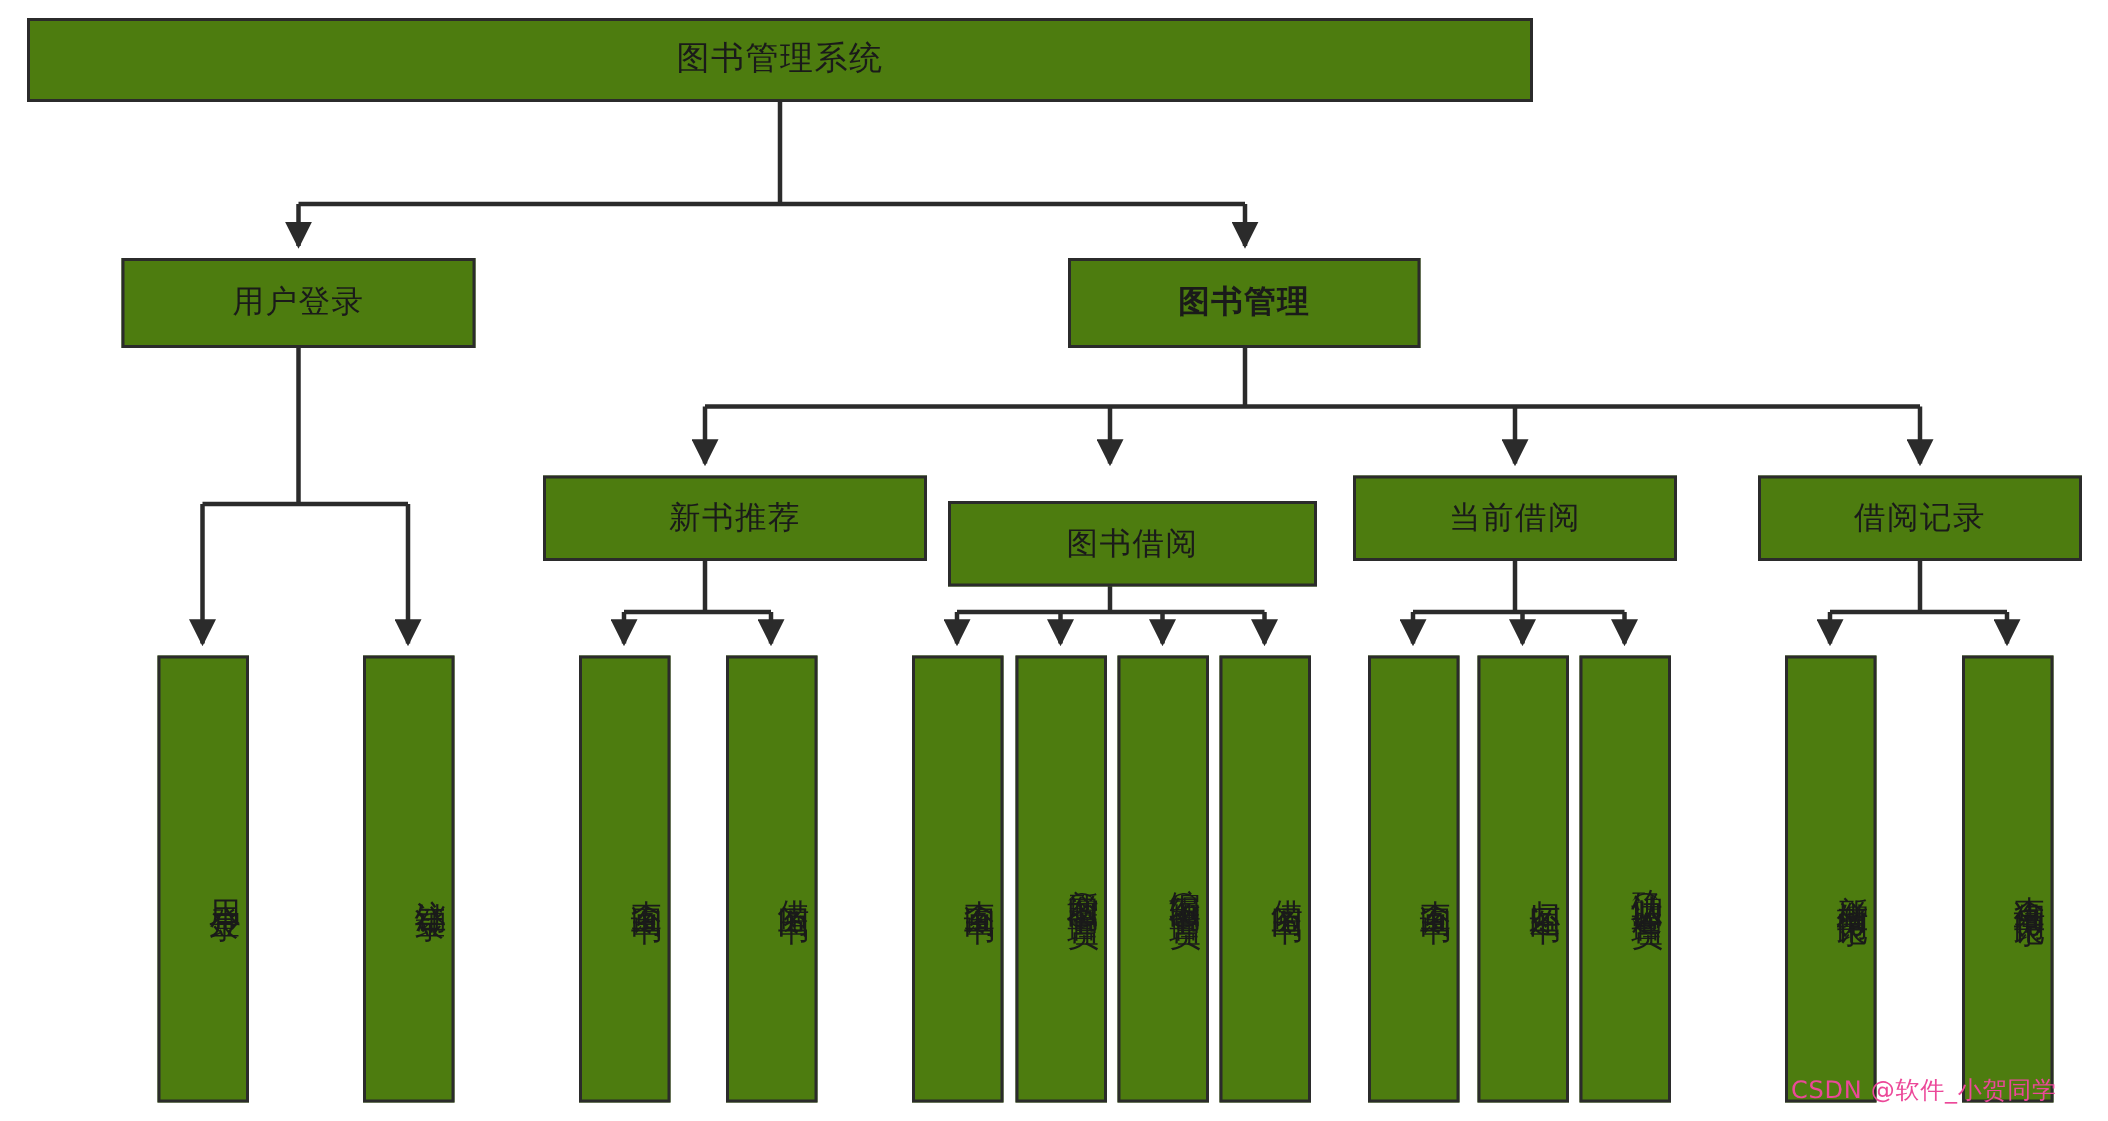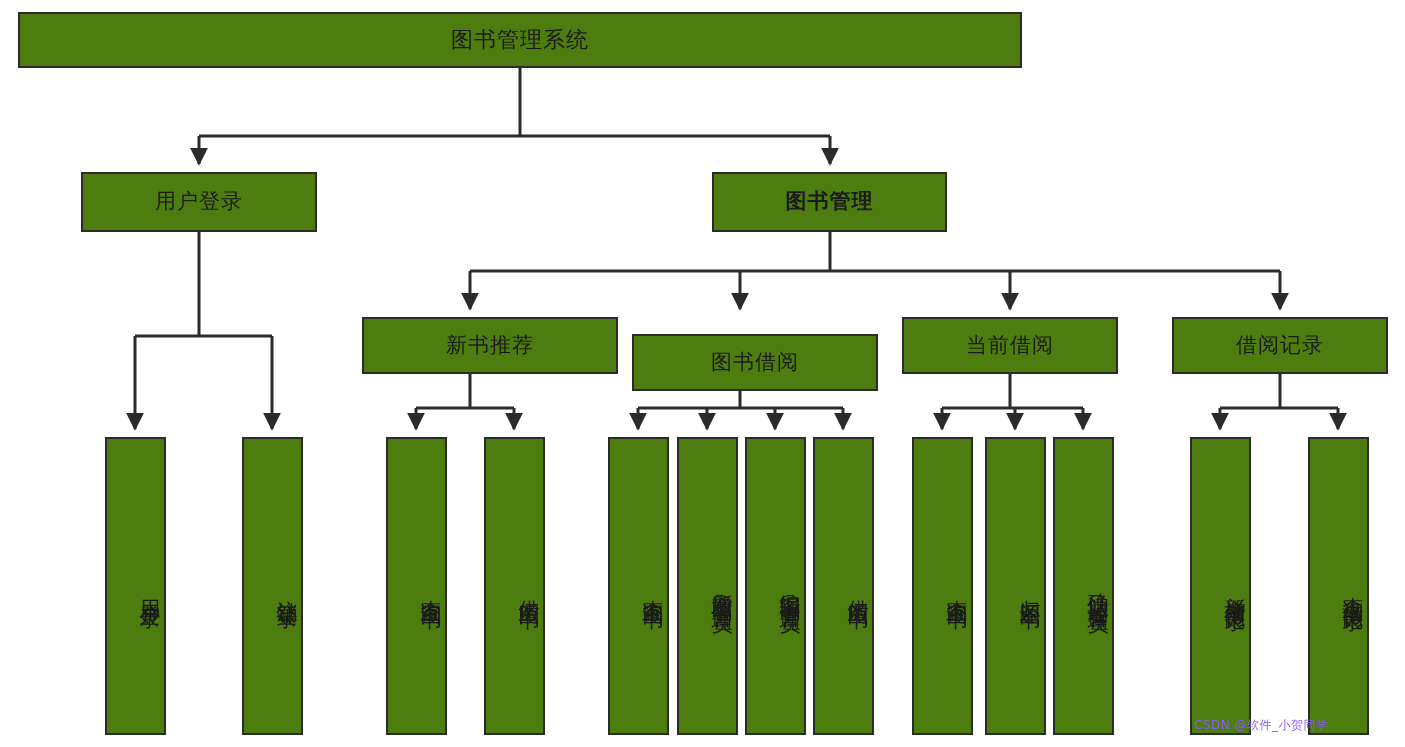--- a/index.html
+++ b/index.html
@@ -54,22 +54,22 @@
     text-orientation: upright;
     display: block;
     white-space: nowrap;
     letter-spacing: 3px;
   }
   .node.root {
     font-size: 22px;
   }
   .watermark {
     position: absolute;
-    font-size: 12px;
-    color: #8b5cf6;
+    font-size: 16px;
+    color: #ec4899;
     white-space: nowrap;
     letter-spacing: 0.5px;
   }
 </style>
 </head>
 <body>
 
 <div id="canvas">
 
   <svg id="wires" viewBox="0 0 1405 747" width="1405" height="747">

